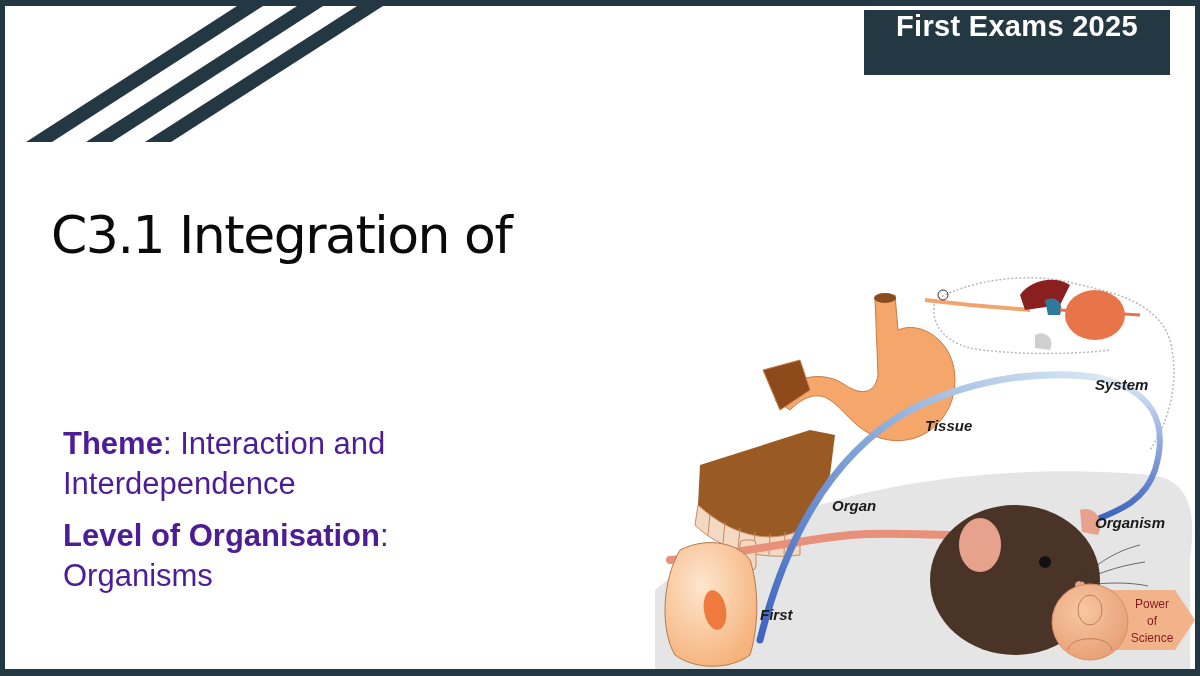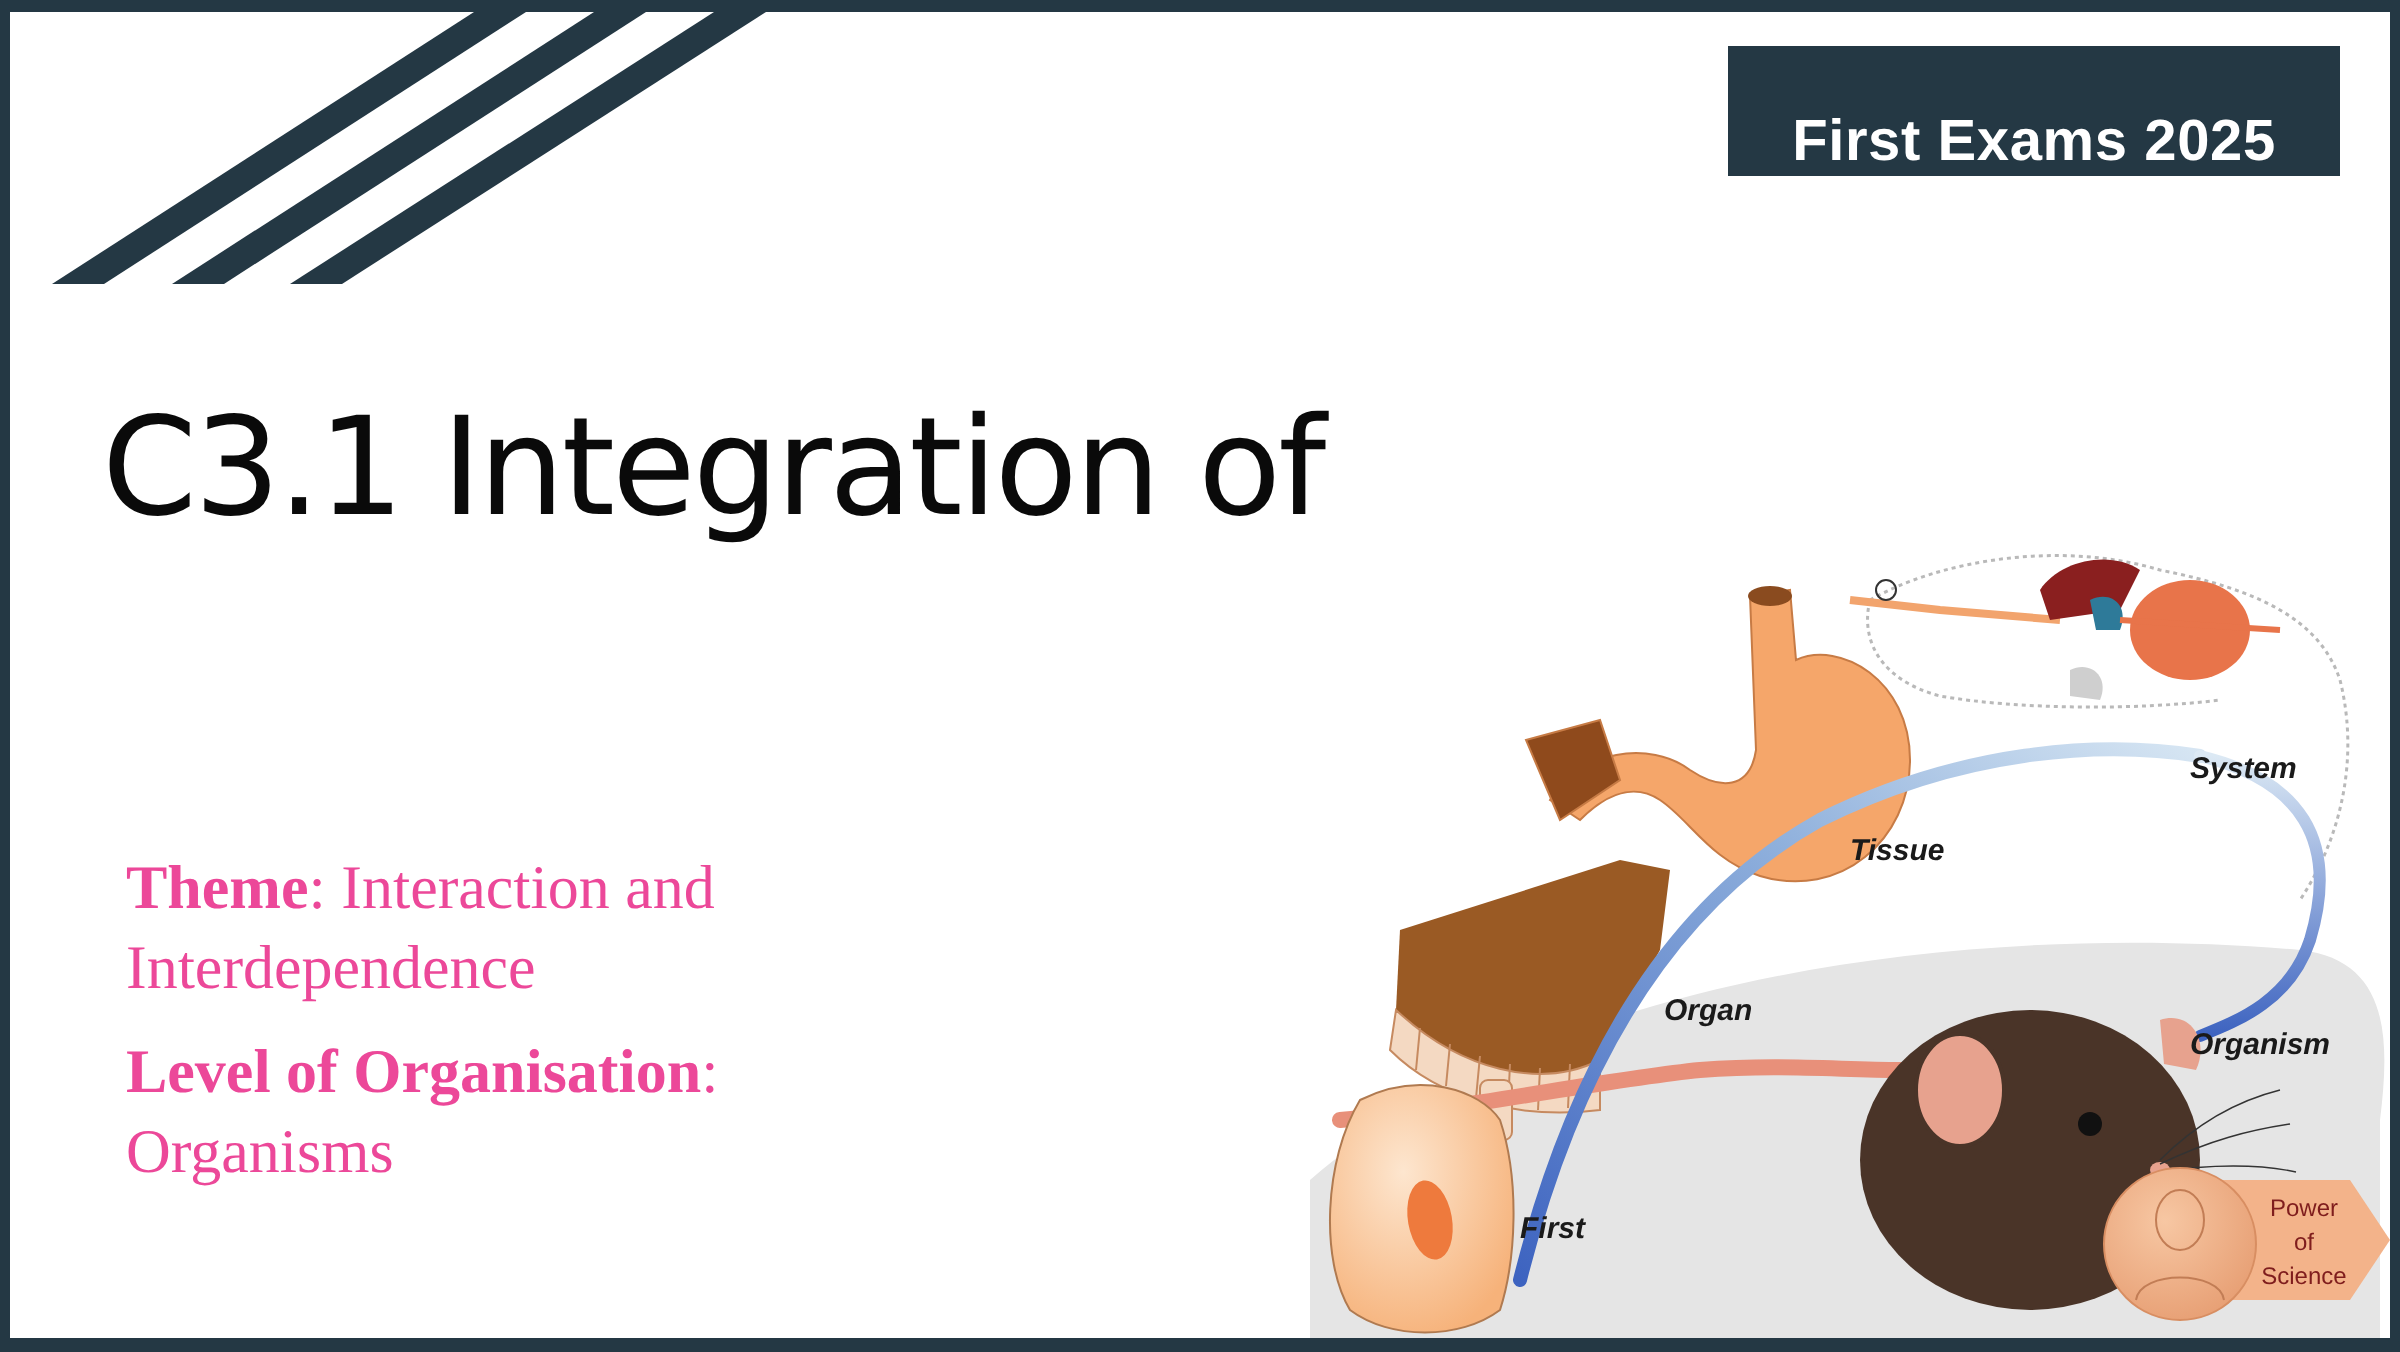--- a/index.html
+++ b/index.html
@@ -3,34 +3,34 @@
   <meta charset="utf-8">
   <style>
     html, body { margin: 0; padding: 0; }
     body { width: 1200px; height: 676px; overflow: hidden; background: #243844; }
     .slide {
       position: absolute; left: 5px; top: 6px; width: 1190px; height: 663px;
       background: #ffffff; overflow: hidden;
     }
     .stripes { position: absolute; left: 0; top: 0; }
     .badge {
-      position: absolute; left: 859px; top: 17px; width: 306px; height: 65px;
+      position: absolute; left: 859px; top: 4px; width: 306px; height: 65px;
       background: #243844; color: #ffffff;
       font-family: "Liberation Sans", sans-serif; font-weight: bold; font-size: 29px;
-      display: flex; align-items: flex-end; justify-content: center; letter-spacing: 0.3px;
+      display: flex; align-items: flex-start; justify-content: center; letter-spacing: 0.3px;
     }
     .title {
       position: absolute; left: 46px; top: 182px; width: 820px;
       font-family: "DejaVu Sans", sans-serif; font-weight: 500;
-      font-size: 68px; line-height: 94px; color: #0a0a0a; letter-spacing: -1.5px;
+      font-size: 52px; line-height: 94px; color: #0a0a0a; letter-spacing: -1.5px;
     }
     .title .line { display: block; white-space: nowrap; }
     .meta {
       position: absolute; left: 58px; top: 418px; width: 460px;
-      font-family: Liberation Serif, serif; font-size: 31px; line-height: 40px; color: #ec4899;
+      font-family: Liberation Sans, sans-serif; font-size: 31px; line-height: 40px; color: #4c1d95;
     }
     .meta p { margin: 0 0 12px 0; }
     .meta b { font-weight: bold; }
     .illustration { position: absolute; left: 645px; top: 254px; width: 545px; height: 409px; }
     .illus-label {
       position: absolute; font-family: "Liberation Sans", sans-serif; font-weight: bold;
       font-size: 15px; color: #1a1a1a; font-style: italic;
     }
     .pos-badge {
       position: absolute; font-family: "Liberation Sans", sans-serif; font-size: 12px;

